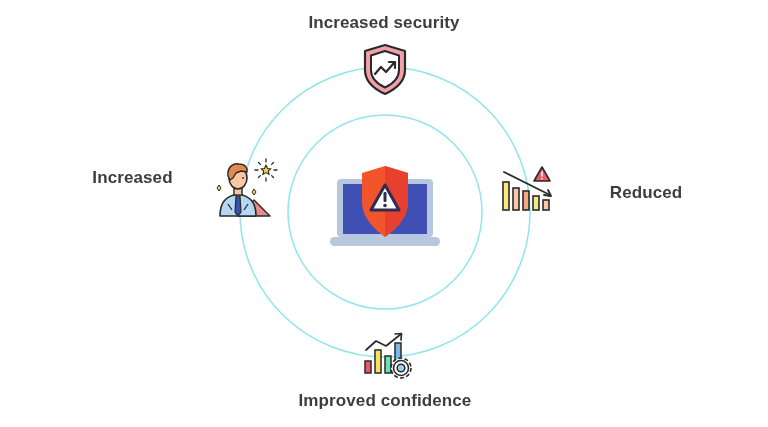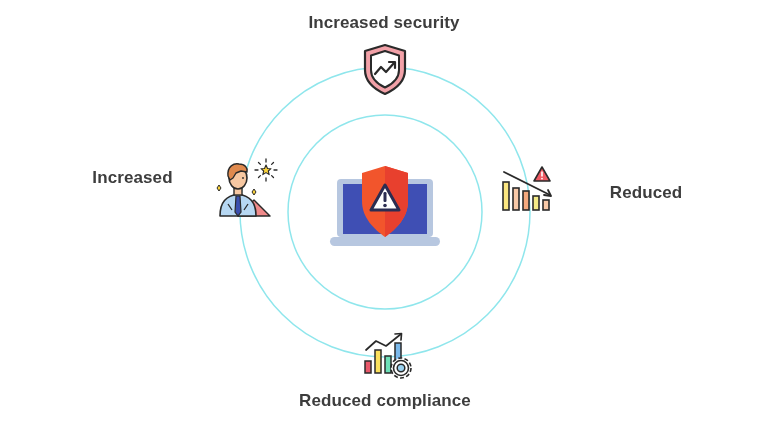--- a/index.html
+++ b/index.html
@@ -90,20 +90,20 @@
 
   <div class="label" id="lbl-top">
     <span>Increased security</span>
   </div>
 
   <div class="label" id="lbl-right">
     <span>Reduced</span>
   </div>
 
   <div class="label" id="lbl-bottom">
-    <span>Reduced compliance</span>
+    <span>Improved confidence</span>
   </div>
 
   <div class="label" id="lbl-left">
     <span>Increased</span>
   </div>
 
 </div>
 
 </body></html>

